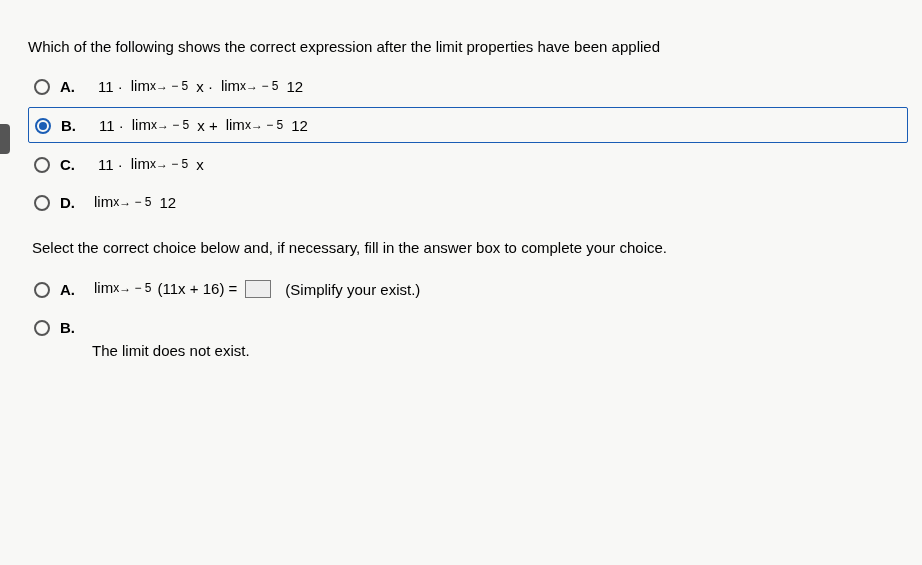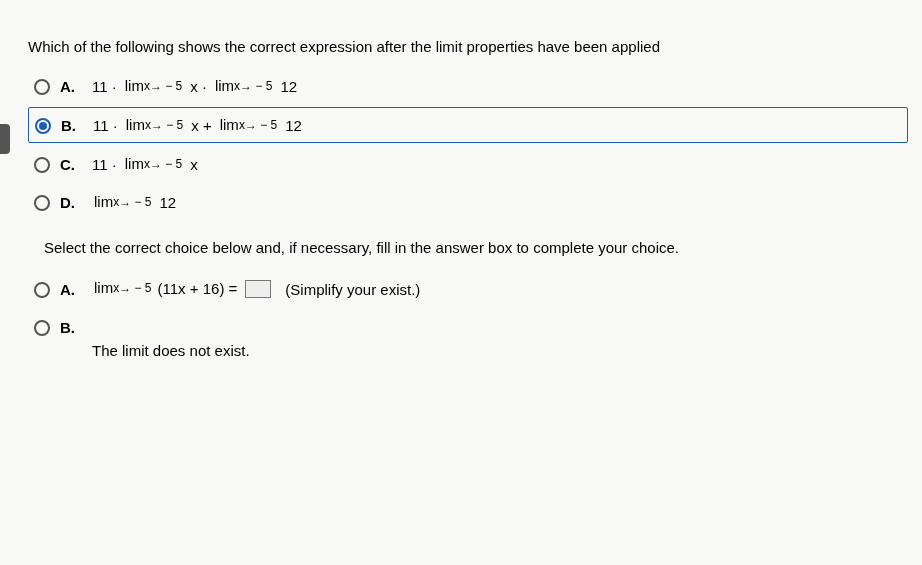--- a/index.html
+++ b/index.html
@@ -70,24 +70,24 @@
     .lim {
       display: inline-flex;
       flex-direction: row;
       align-items: center;
       line-height: 1.05;
       padding: 0 2px;
     }
     .lim .top { font-size: 15px; }
     .lim .bot { font-size: 12px; }
     .term { align-self: flex-start; }
-    .num-prefix { align-self: flex-start; }
+    .num-prefix { align-self: flex-start; margin-left: 6px; }
     .instruction {
       font-size: 15px;
-      margin: 20px 0 18px 16px;
+      margin: 20px 0 18px 4px;
     }
     .sub-answer {
       display: flex;
       align-items: flex-start;
       gap: 10px;
       padding: 6px;
       margin-bottom: 8px;
     }
     .blank-box {
       display: inline-block;

